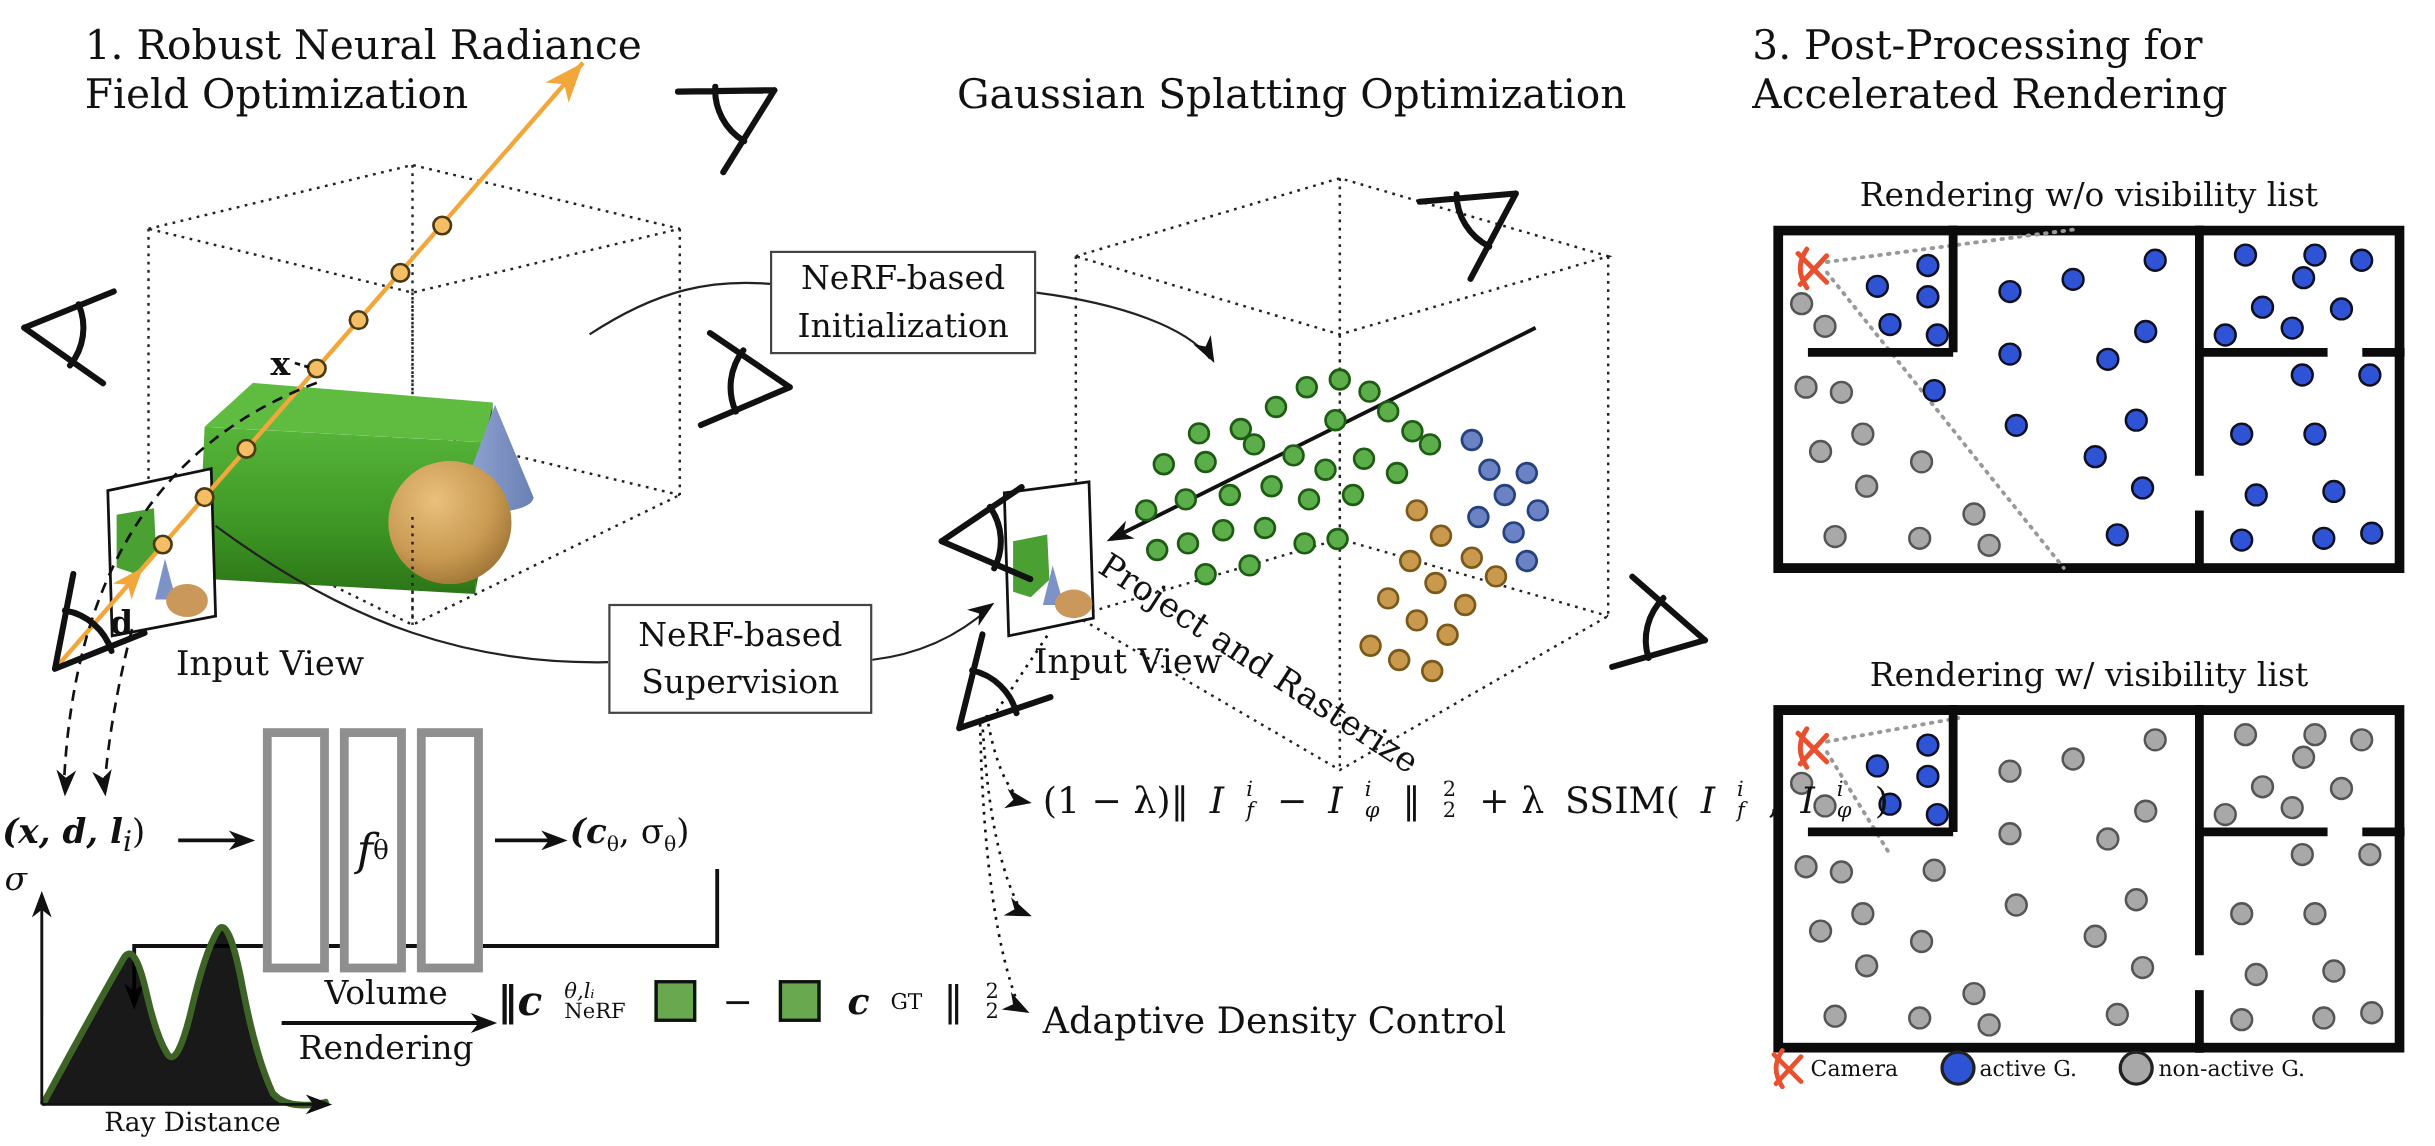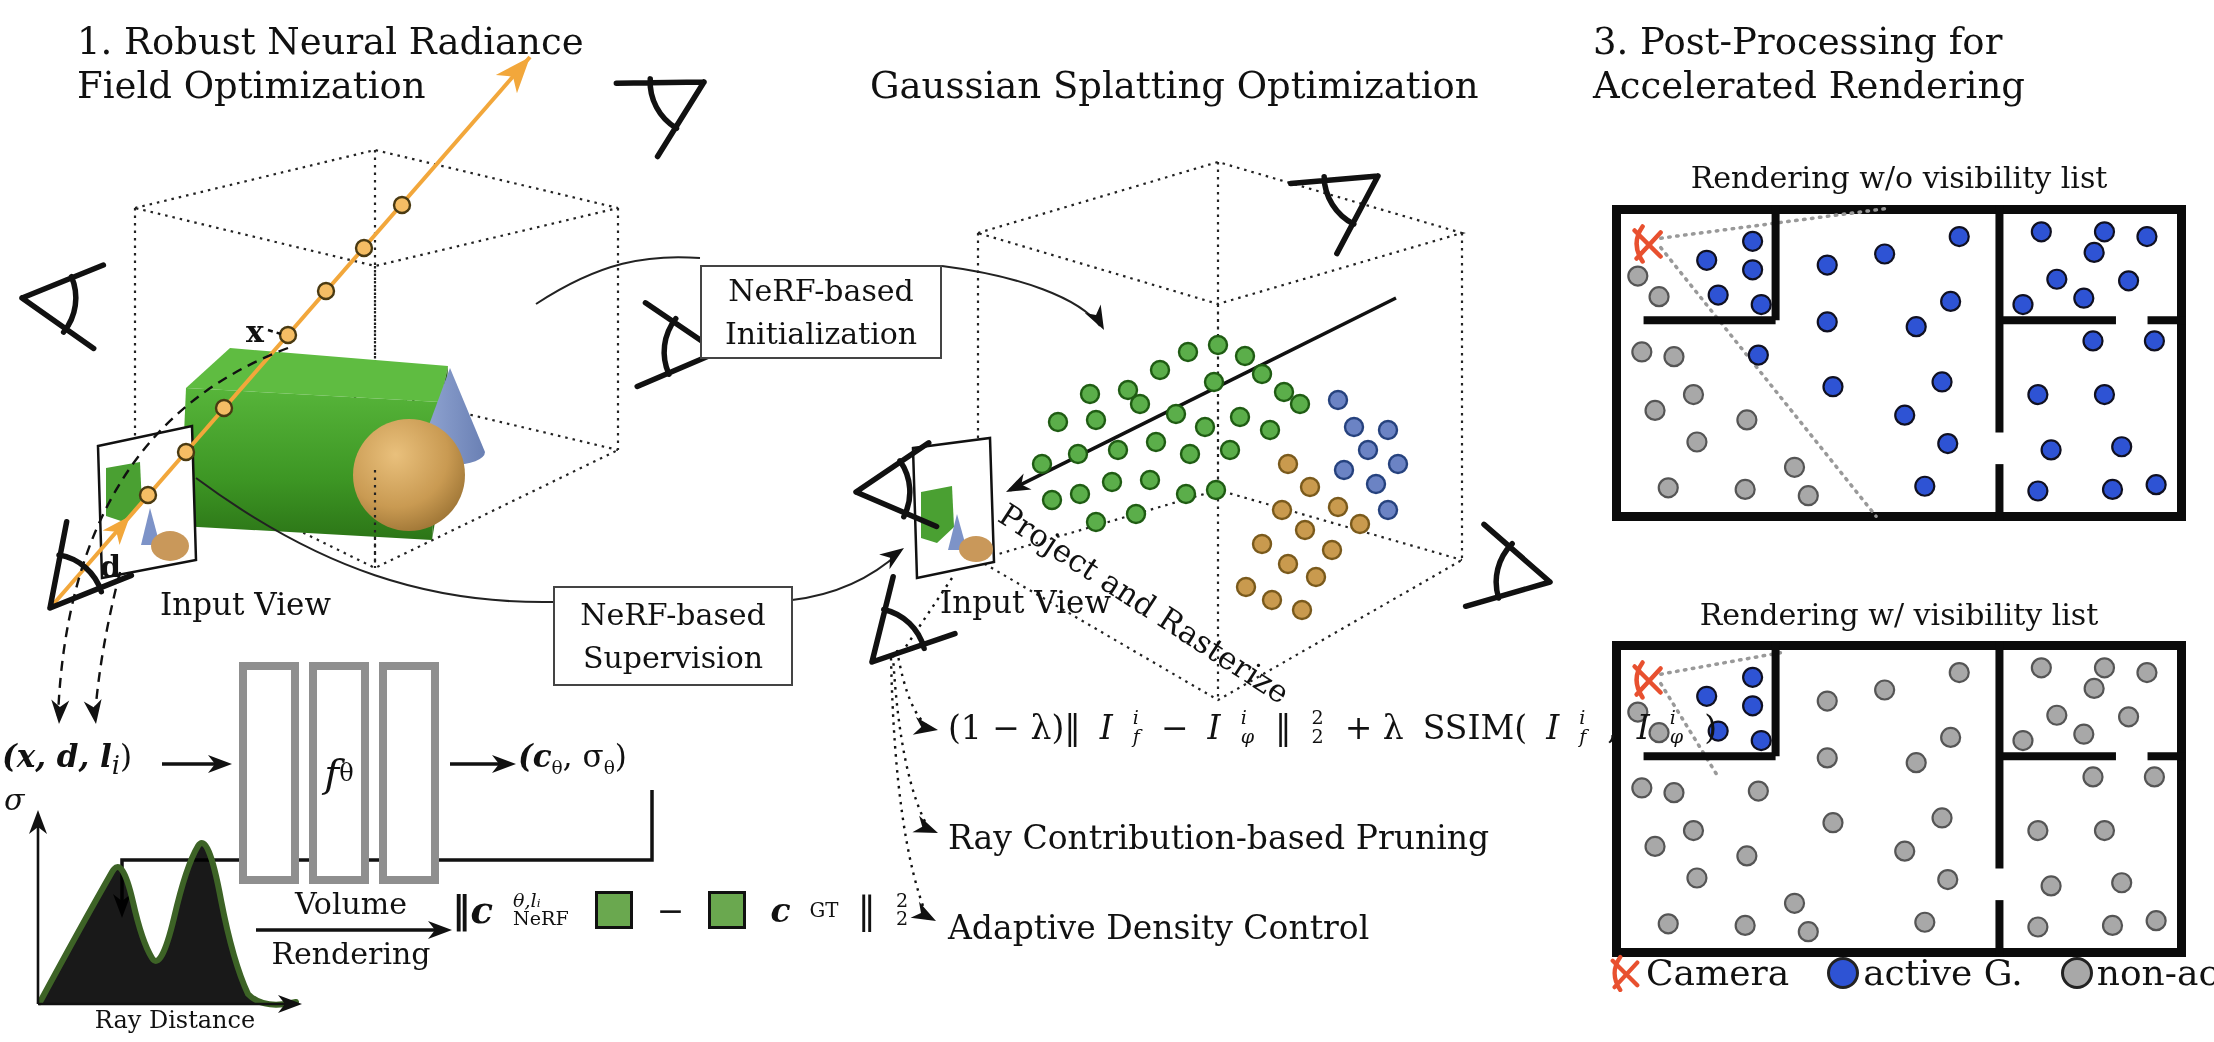--- a/index.html
+++ b/index.html
@@ -4,32 +4,32 @@
 <style>
   html,body{margin:0;padding:0;background:#fff;}
   #stage{position:relative;width:2214px;height:1042px;background:#fff;overflow:hidden;
          font-family:"DejaVu Serif","Liberation Serif",serif;color:#111;}
   .abs{position:absolute;}
   .title{font-size:37px;text-align:left;white-space:nowrap;}
   .subtitle{font-size:30px;text-align:center;white-space:nowrap;}
   .lbl{font-size:31px;white-space:nowrap;}
   .boldlbl{font-size:30px;font-weight:bold;}
   .mathbox{border:2px solid #444;background:#fff;display:flex;flex-direction:column;
-           align-items:center;justify-content:center;font-size:30px;line-height:1.45;text-align:center;margin-top:37px;}
+           align-items:center;justify-content:center;font-size:30px;line-height:1.45;text-align:center;}
   .mlp{border:8px solid #8f8f8f;background:#fff;width:44px;height:206px;}
   .eq{font-size:33px;white-space:nowrap;display:flex;align-items:center;gap:19px;}
   .ss{display:inline-flex;flex-direction:column;align-items:flex-start;font-size:0.58em;
       line-height:0.95;vertical-align:-0.45em;margin-left:1px;margin-right:2px;}
   .it{font-style:italic;}
   .bd{font-weight:bold;font-style:italic;}
   .norm{font-size:1.12em;}
   .gsq{display:inline-block;width:32px;height:32px;background:#6aa84f;border:3px solid #111;
        margin:0 5px;vertical-align:middle;}
   .rot{transform-origin:left top;transform:rotate(33deg);}
-  .legend{display:flex;align-items:center;gap:10px;font-size:36px;white-space:nowrap;}
+  .legend{display:flex;align-items:center;gap:10px;font-size:20px;white-space:nowrap;}
   .legend .item{display:flex;align-items:center;gap:4px;}
   .dotkey{width:26px;height:26px;border-radius:50%;border:3px solid #222;display:inline-block;}
 </style>
 </head>
 <body>
 
 <div id="stage">
 
   <svg class="abs" style="left:0;top:0" width="2214" height="1042" viewBox="0 0 2214 1042">
     <defs>
@@ -437,21 +437,20 @@
         <span>f</span>
       </span>
       <span>, </span>
       <span class="it">I</span>
       <span class="ss it">
         <span>i</span>
         <span>φ</span>
       </span>
       <span>)</span>
   </div>
-  <div class="abs eq" style="left:948px;top:818px">Ray Contribution-based Pruning</div>
   <div class="abs eq" style="left:948px;top:908px">Adaptive Density Control</div>
 
   <div class="abs subtitle" style="left:1612px;top:597px;width:574px">Rendering w/ visibility list</div>
   <div class="abs subtitle" style="left:1612px;top:160px;width:574px">Rendering w/o visibility list</div>
 
   <div class="abs legend" style="left:1608px;top:952px;width:606px">
     <span class="item">
       <svg width="34" height="38" viewBox="0 0 36 38">
         <path d="M5,6 L31,32 M31,8 L7,34 M13,2 Q1,19 13,37" fill="none" stroke="#e8502f" stroke-width="4.5" stroke-linecap="round"></path>
       </svg>

